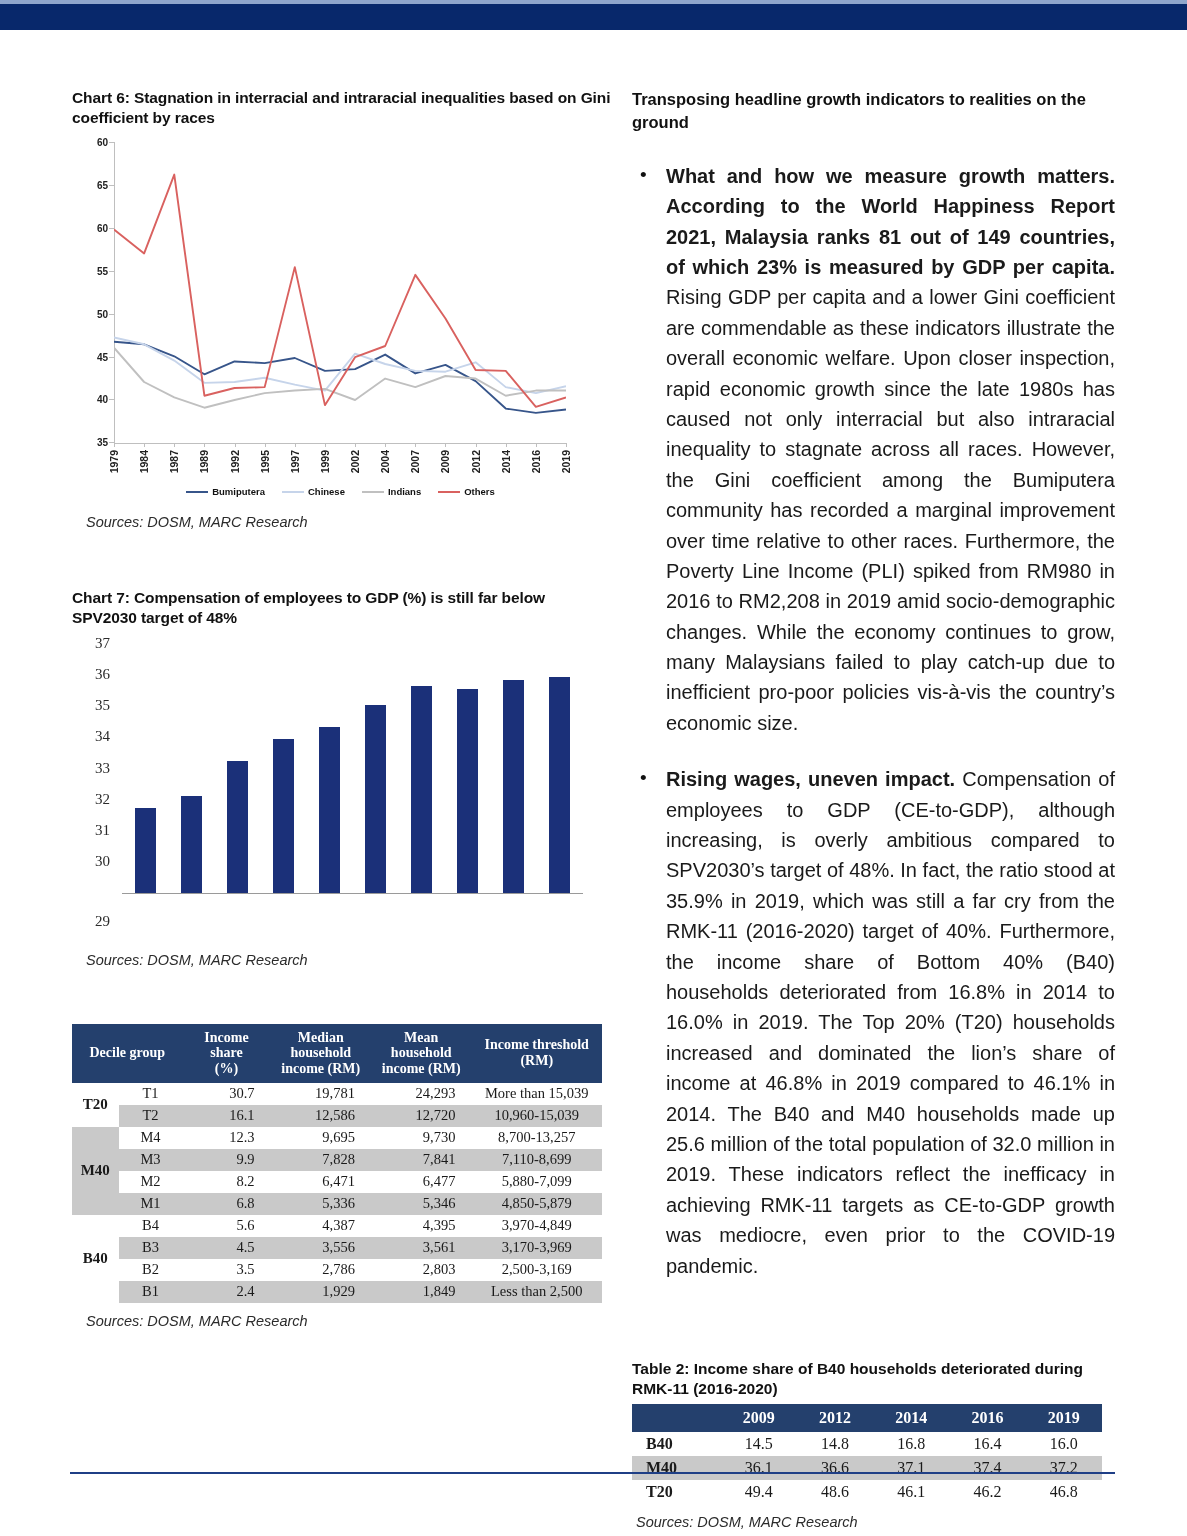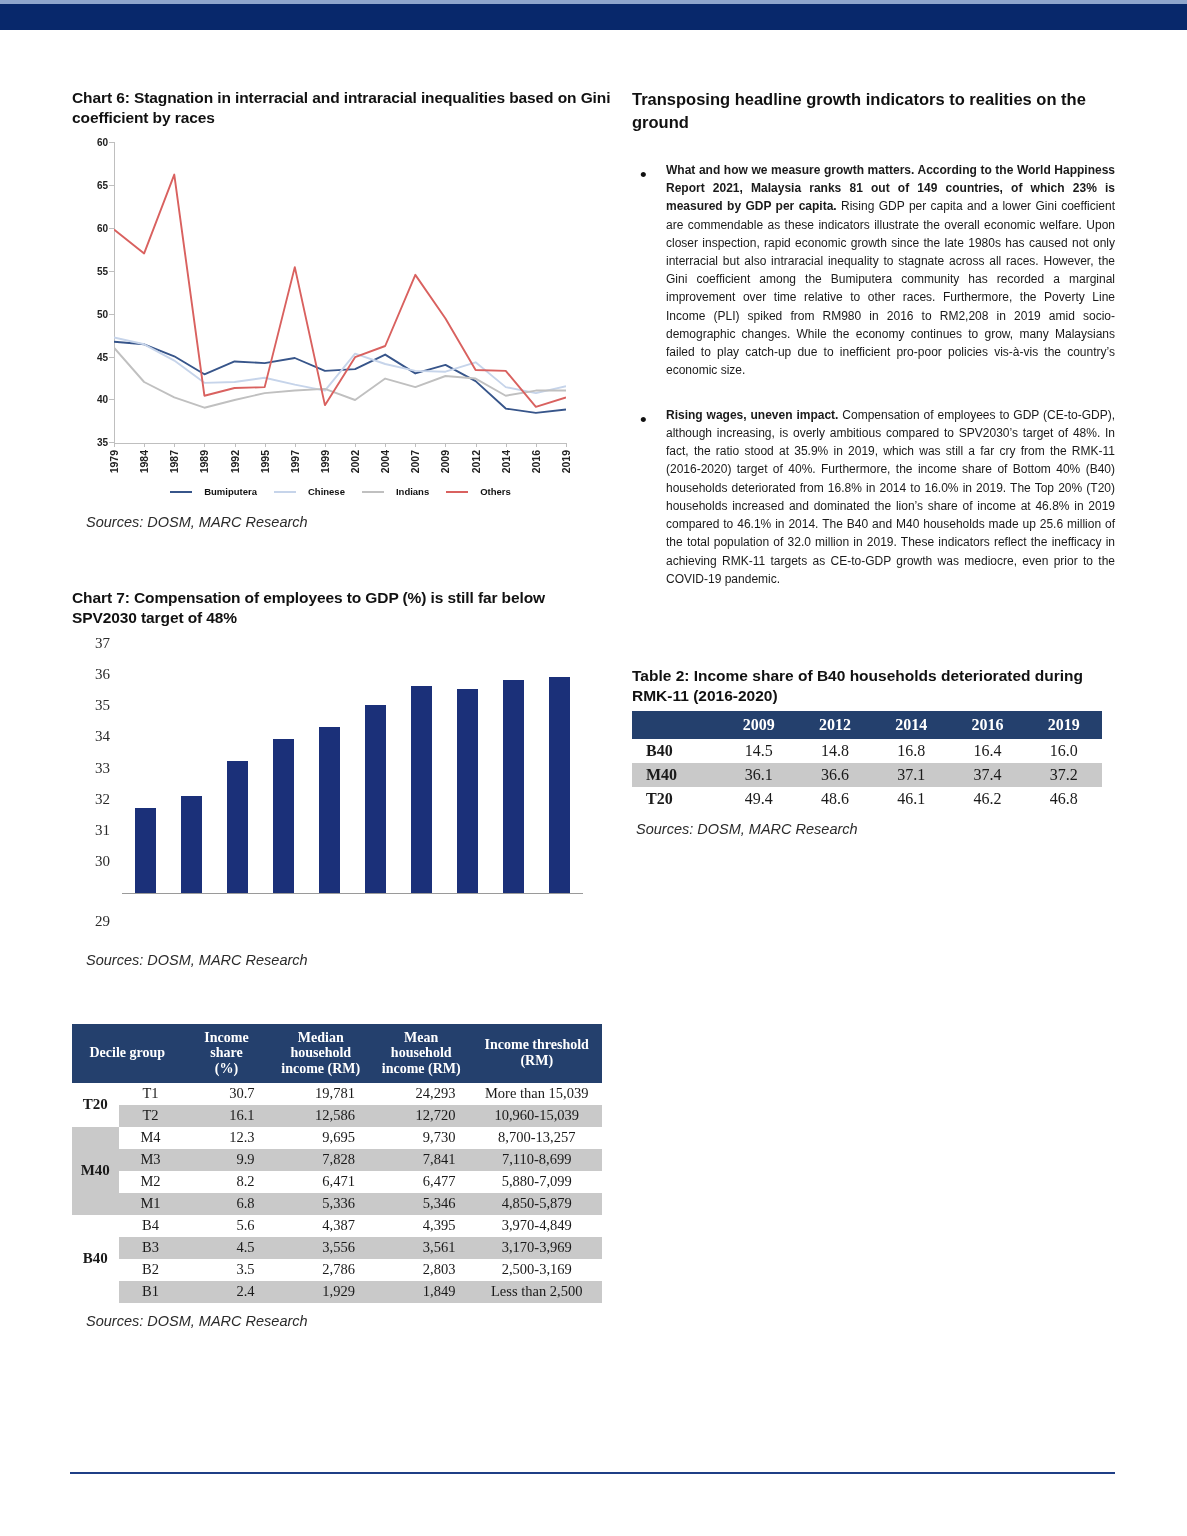--- a/index.html
+++ b/index.html
@@ -44,21 +44,21 @@
   .c6-xlabels{position:absolute;left:42px;top:314px;width:453px;height:46px;}
   .c6-xlabels span{
     position:absolute;font-size:10.5px;font-weight:bold;color:#222;
     writing-mode:vertical-rl;transform:rotate(180deg);
     transform-origin:center;white-space:nowrap;
   }
   .c6-legend{
     position:absolute;left:42px;top:352px;width:453px;
     display:flex;justify-content:center;align-items:center;gap:17px;
   }
-  .c6-legend .li{display:flex;align-items:center;gap:12px;}
+  .c6-legend .li{display:flex;align-items:center;gap:4px;}
   .c6-legend .sw{display:block;width:22px;height:2.5px;}
   .c6-legend .lb{font-size:9.5px;font-weight:bold;color:#111;}
 
   
   .chart7-wrap{position:relative;width:520px;height:305px;margin-top:8px;}
   .c7-ylabels{position:absolute;left:0;top:0;width:44px;height:262px;}
   .c7-ylabels span{
     position:absolute;right:6px;font-size:15px;color:#2b2b2b;
     transform:translateY(-50%);font-family:"Liberation Serif", serif;
   }
@@ -106,21 +106,21 @@
   .rt-heading{
     font-weight:bold;font-size:16.5px;line-height:1.42;color:#111;
     margin:0 0 26px 0;
   }
   .bullet-row{display:flex;margin-bottom:26px;}
   .bullet-dot{
     width:34px;flex:0 0 34px;font-size:19px;line-height:1.52;color:#111;
     padding-left:8px;box-sizing:border-box;
   }
   .bullet-body{
-    flex:1;font-size:12px;line-height:1.52;text-align:justify;color:#1a1a1a;
+    flex:1;font-size:20px;line-height:1.52;text-align:justify;color:#1a1a1a;
   }
   .bullet-body b{font-weight:bold;}
 
   
   .footer-rule{position:absolute;left:70px;bottom:62px;width:1045px;height:2.5px;background:#1f3f86;}
   .footer-text{
     position:absolute;left:72px;bottom:28px;font-size:15.5px;font-weight:bold;color:#1a1a1a;
   }
   .footer-text .pg{font-weight:bold;}
   .footer-text .sep{margin:0 10px;font-weight:normal;}

